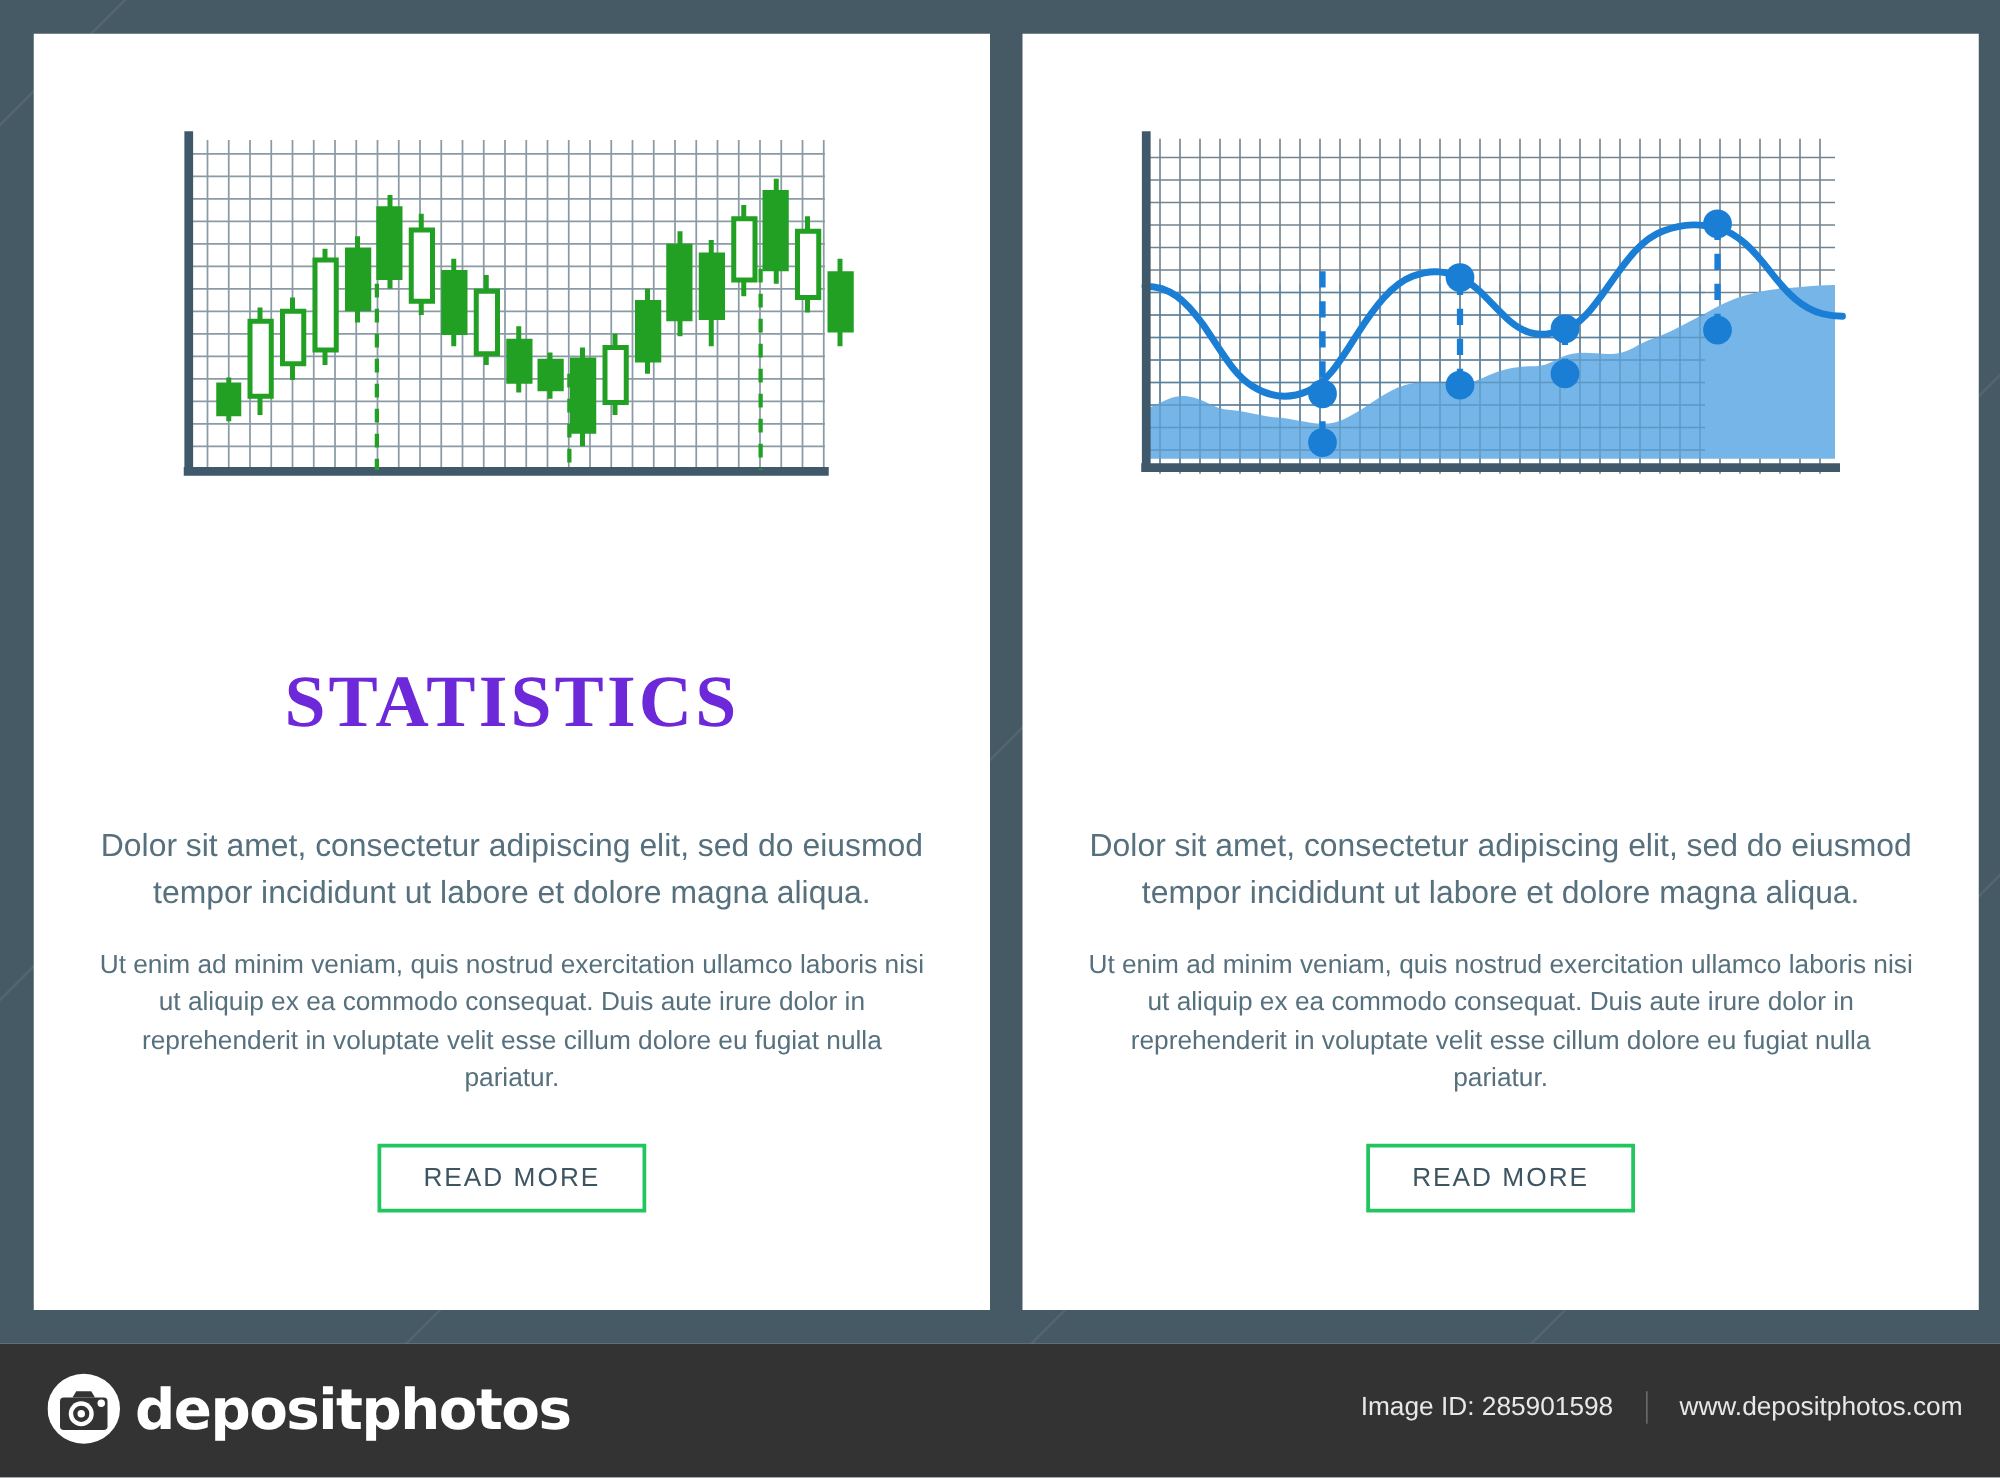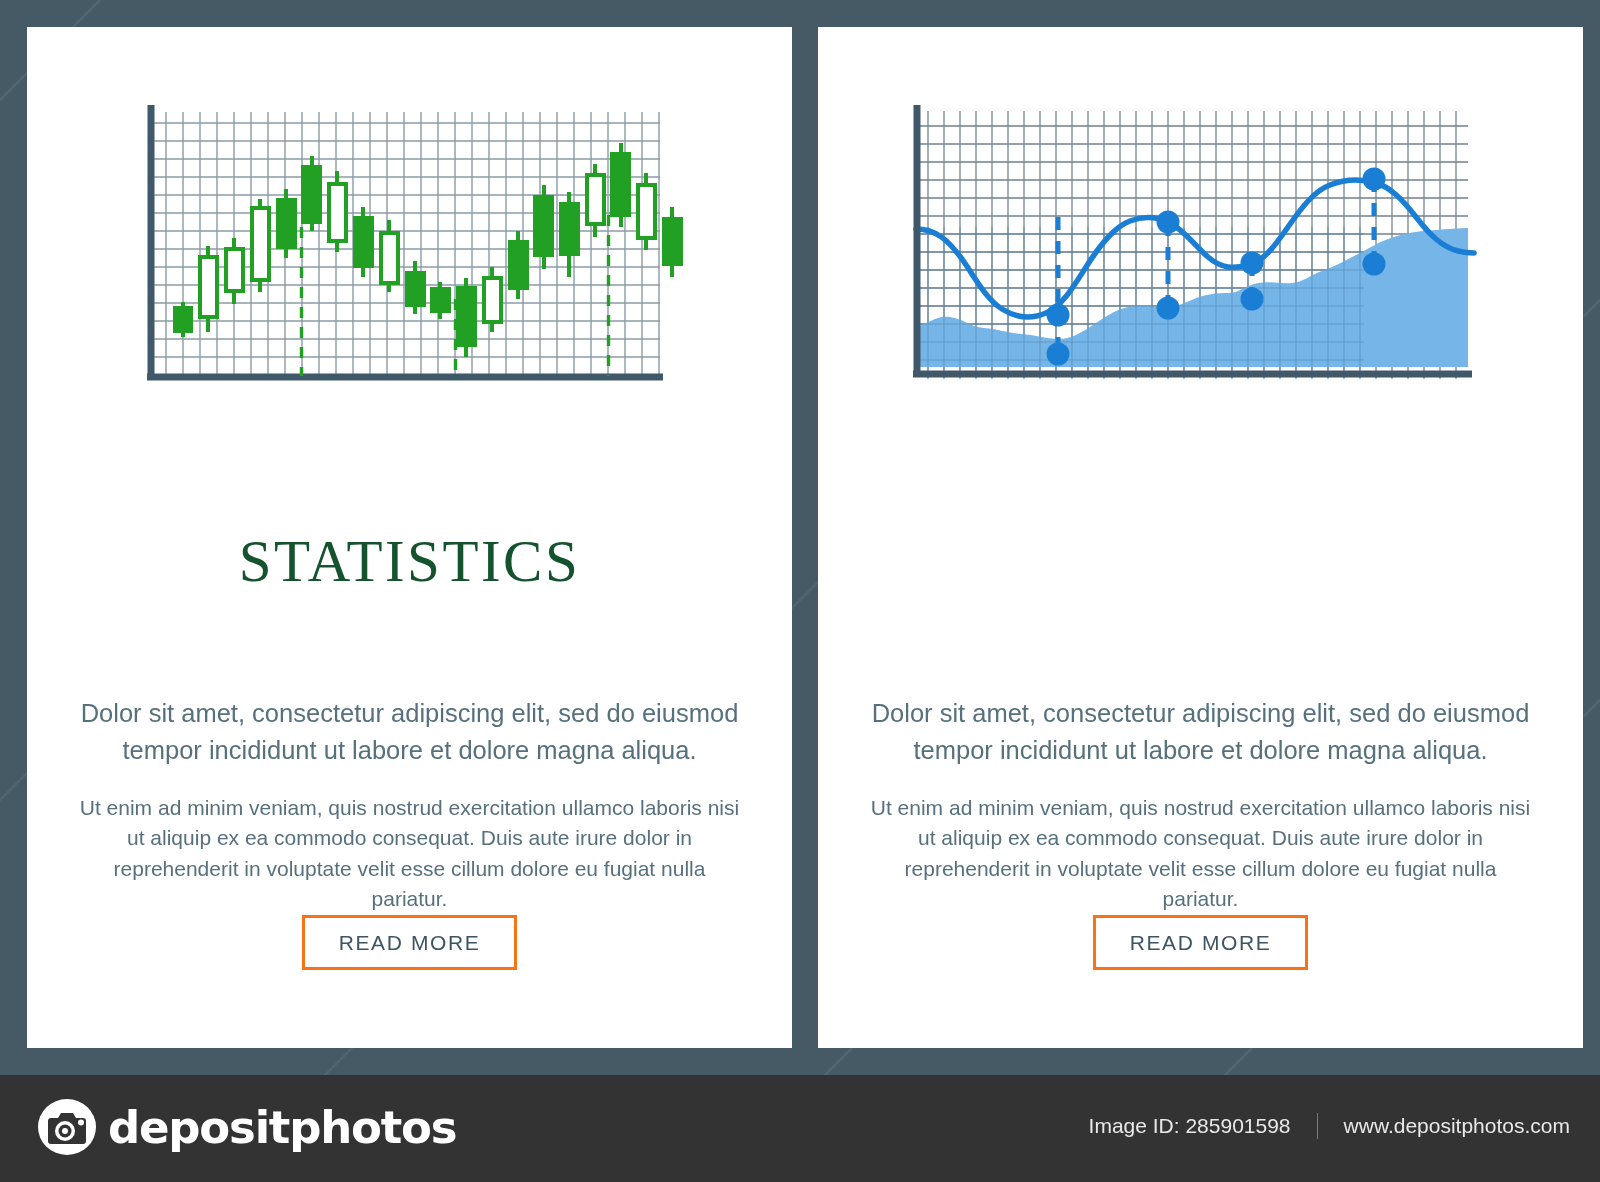--- a/index.html
+++ b/index.html
@@ -40,49 +40,48 @@
 
   
   .card-title {
     position: absolute;
     left: 0; right: 0;
     top: 505px;
     text-align: center;
     font-family: "Liberation Serif", serif;
     font-size: 59px;
     letter-spacing: 2.5px;
-    color: #14532d;
-    font-weight: 400;
+    color: #6d28d9;
+    font-weight: 700;
     line-height: 1;
   }
 
   
   .para {
     position: absolute;
     left: 48px; right: 48px;
     text-align: center;
     color: #56707e;
     font-weight: 300;
     line-height: 1.45;
-    margin-top: 36px;
   }
   .para-1 { top: 632px; font-size: 25.5px; }
   .para-2 { top: 730px; font-size: 21px; }
 
   
   .btn-row {
     position: absolute;
     left: 0; right: 0;
     top: 888px;
     display: flex;
     justify-content: center;
   }
   .read-more {
     display: inline-block;
-    border: 3px solid #f97316;
+    border: 3px solid #22c55e;
     background: #ffffff;
     color: #3d5462;
     font-size: 21px;
     letter-spacing: 1.6px;
     padding: 13px 34px 12px 34px;
     font-weight: 400;
     cursor: pointer;
     font-family: "Liberation Sans", sans-serif;
   }
 

